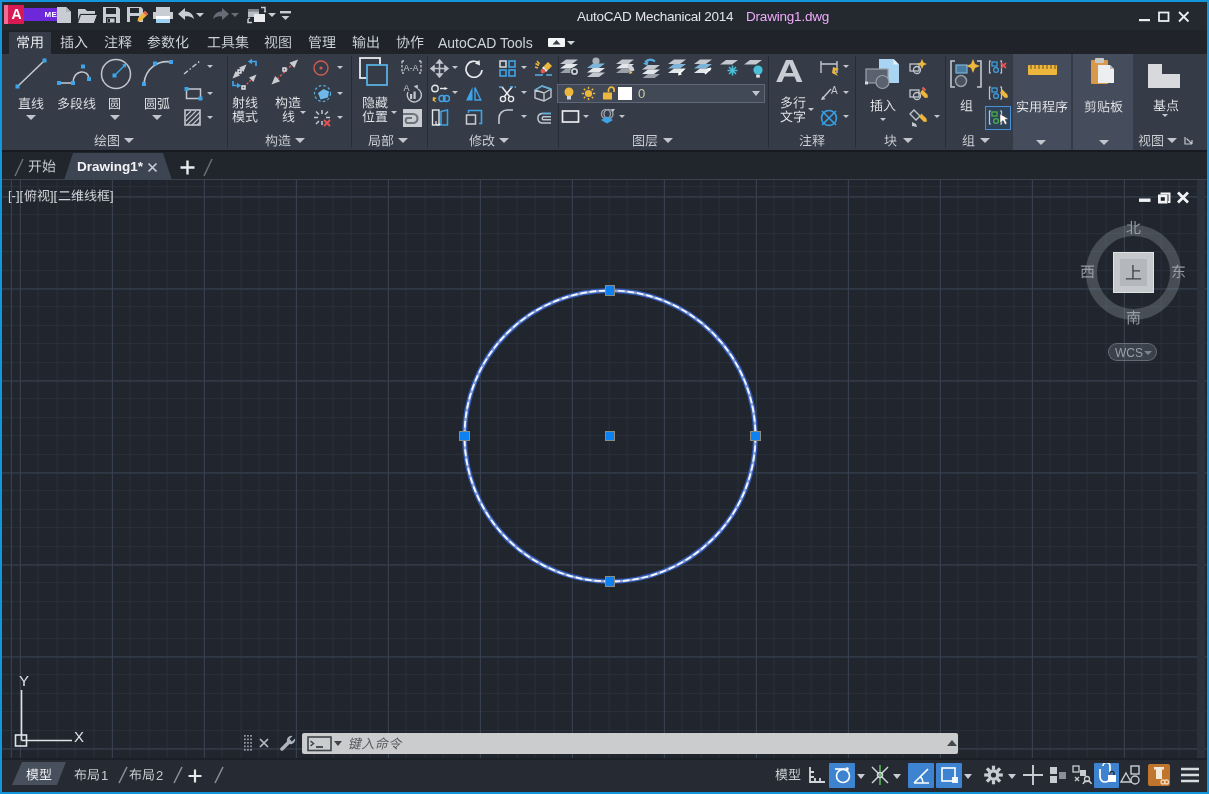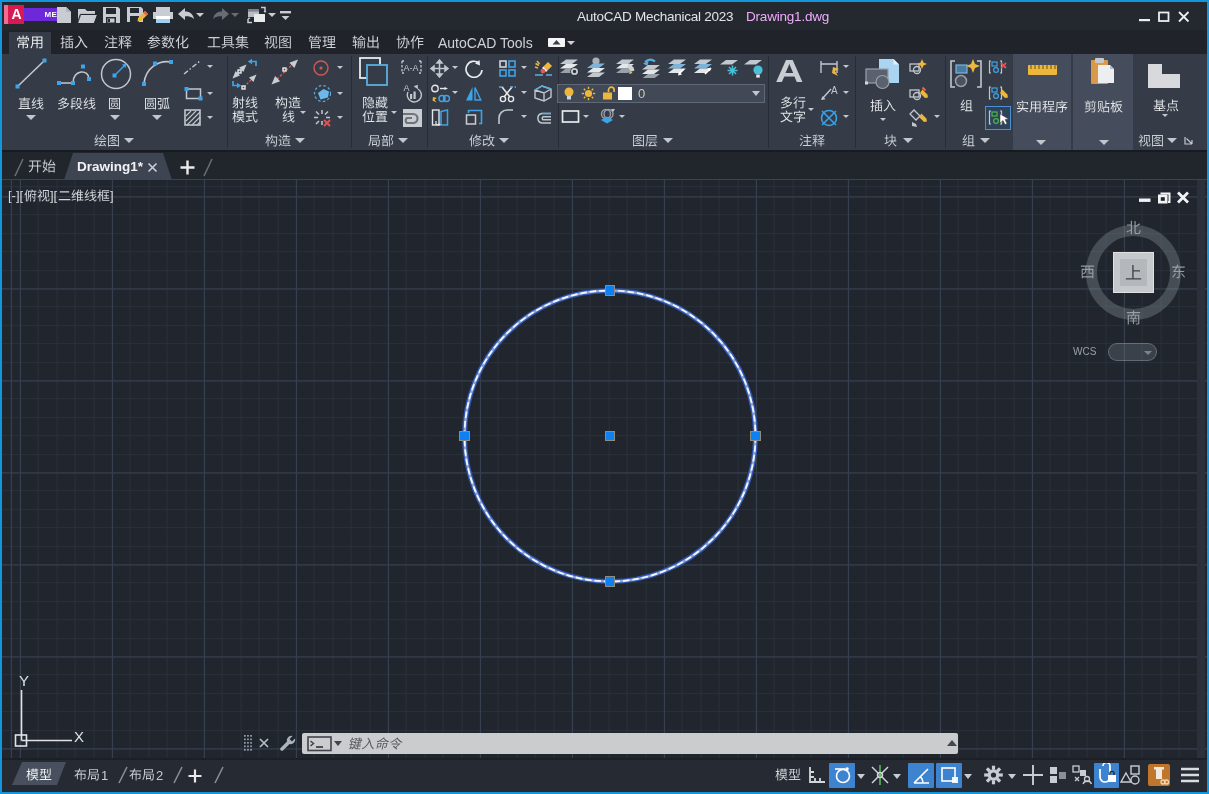--- a/index.html
+++ b/index.html
@@ -51,21 +51,21 @@
       <path d="M14 1.5 h4 v3.5" fill="none" stroke="#c9cdd3" stroke-width="1.5"></path>
       <path d="M16.5 5 l1.5 2 1.5 -2 z" fill="#c9cdd3"></path>
       <path d="M5 16.5 h-4 v-3.5" fill="none" stroke="#c9cdd3" stroke-width="1.5"></path>
       <path d="M3.5 13 l-1.5 -2 -1.5 2 z" fill="#c9cdd3"></path>
     </svg>
     <div style="position:absolute;left:268.0px;top:13.0px;width:0;height:0;border-left:4.0px solid transparent;border-right:4.0px solid transparent;border-top:4px solid #c9cdd3"></div>
     <svg style="position:absolute;left:279px;top:6px;" width="14" height="18" viewBox="0 0 14 18">
       <rect x="1" y="5" width="11" height="2.4" fill="#c9cdd3"></rect>
       <path d="M2.5 10 h8 l-4 4 z" fill="#c9cdd3"></path>
     </svg>
-    <div class="abs" style="left:577px;top:9px;font-size:13.5px;color:#e2e4e7;letter-spacing:-0.25px">AutoCAD Mechanical 2023</div>
+    <div class="abs" style="left:577px;top:9px;font-size:13.5px;color:#e2e4e7;letter-spacing:-0.25px">AutoCAD Mechanical 2014</div>
     <div class="abs" style="left:746px;top:9px;font-size:13.5px;color:#f0abfc;letter-spacing:-0.2px">Drawing1.dwg</div>
     <svg style="position:absolute;left:1138px;top:8px;" width="14" height="16" viewBox="0 0 14 16">
       <rect x="1" y="11" width="11" height="2.2" fill="#eceef0"></rect>
     </svg>
     <svg style="position:absolute;left:1157px;top:8px;" width="14" height="16" viewBox="0 0 14 16">
       <rect x="2" y="4.5" width="9.5" height="8.5" fill="none" stroke="#eceef0" stroke-width="1.8"></rect>
     </svg>
     <svg style="position:absolute;left:1177px;top:8px;" width="14" height="16" viewBox="0 0 14 16">
       <path d="M2 4 L11.5 13.5 M11.5 4 L2 13.5" stroke="#eceef0" stroke-width="1.8"></path>
     </svg>
@@ -664,21 +664,21 @@
     </svg>
     <svg style="position:absolute;left:1171px;top:264px;overflow:visible;opacity:0.85" width="15" height="17" fill="#a8aeb6">
       <use href="#u4E1C" transform="translate(0.0,13.2) scale(0.0150,-0.0150)"></use>
     </svg>
     <div class="abs" style="left:1113px;top:252px;width:41px;height:41px;background:#c6c9cc;border:1.5px solid #dfe1e3"></div>
     <div class="abs" style="left:1120px;top:259px;width:27px;height:27px;background:#b4b8bc"></div>
     <svg style="position:absolute;left:1125px;top:264px;overflow:visible" width="17" height="19" fill="#3e4247">
       <use href="#u4E0A" transform="translate(0.0,15.0) scale(0.0170,-0.0170)"></use>
     </svg>
     <div class="abs" style="left:1108px;top:343px;width:49px;height:18px;background:rgba(120,128,140,0.30);border:1px solid rgba(150,158,170,0.45);border-radius:9px"></div>
-    <div class="abs" style="left:1073px;top:346px;font-size:10px;color:#99a0a9">WCS</div>
+    <div class="abs" style="left:1115px;top:346px;font-size:12px;color:#99a0a9">WCS</div>
     <div style="position:absolute;left:1144.0px;top:350.5px;width:0;height:0;border-left:4.0px solid transparent;border-right:4.0px solid transparent;border-top:4px solid #7c838c"></div>
     <svg style="position:absolute;left:10px;top:668px;" width="90" height="85" viewBox="0 0 90 85">
 <text x="9" y="18" font-family="Liberation Sans" font-size="15" fill="#dfe3e8">Y</text>
 <line x1="11.5" y1="22" x2="11.5" y2="72.5" stroke="#dfe3e8" stroke-width="1.6"></line>
 <line x1="11.5" y1="72.5" x2="62" y2="72.5" stroke="#dfe3e8" stroke-width="1.6"></line>
 <rect x="5.5" y="67" width="11" height="11" fill="none" stroke="#dfe3e8" stroke-width="1.6"></rect>
 <text x="64" y="74" font-family="Liberation Sans" font-size="15" fill="#dfe3e8">X</text>
 </svg>
     <svg style="position:absolute;left:244px;top:734px;" width="10" height="20" viewBox="0 0 10 20">
       <g fill="#9aa0aa">

